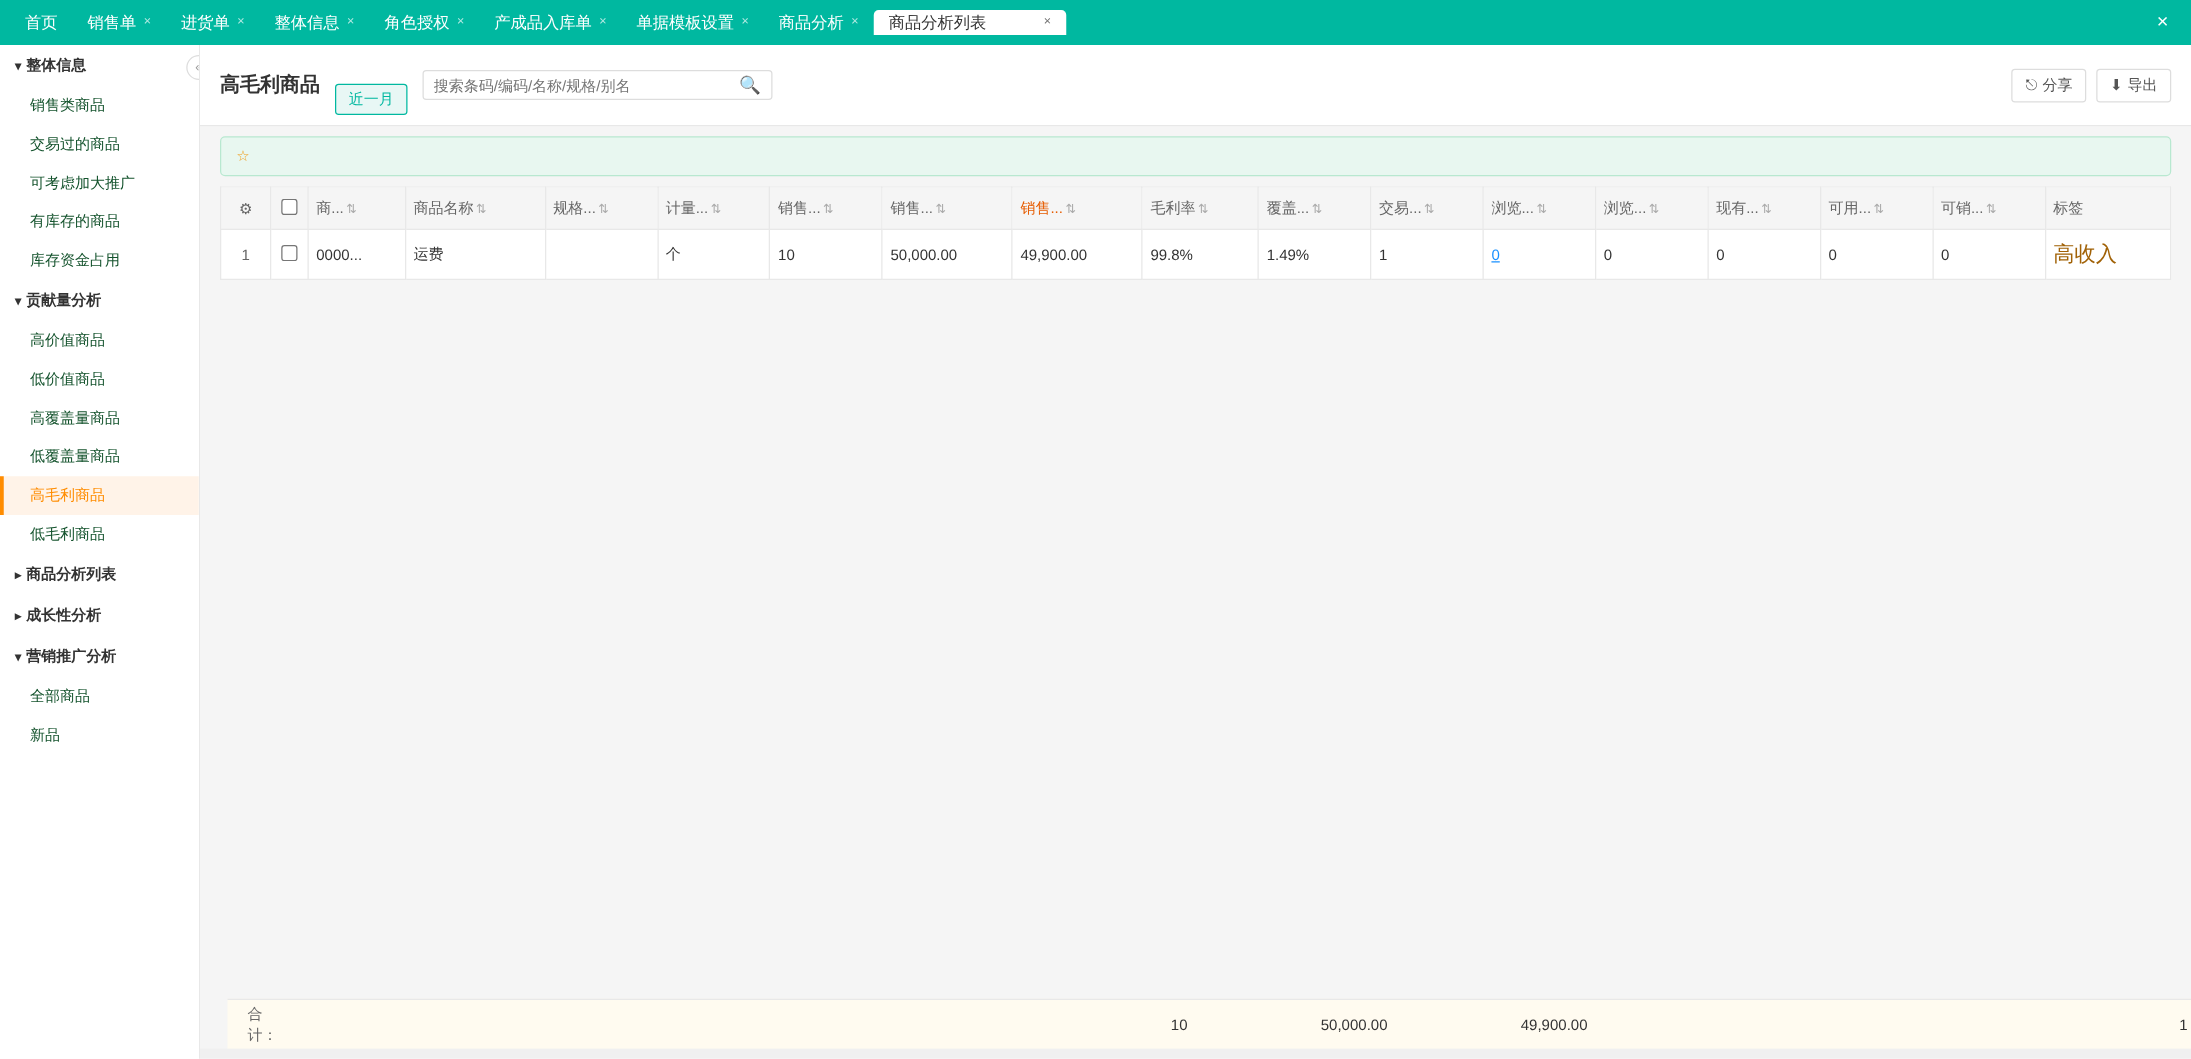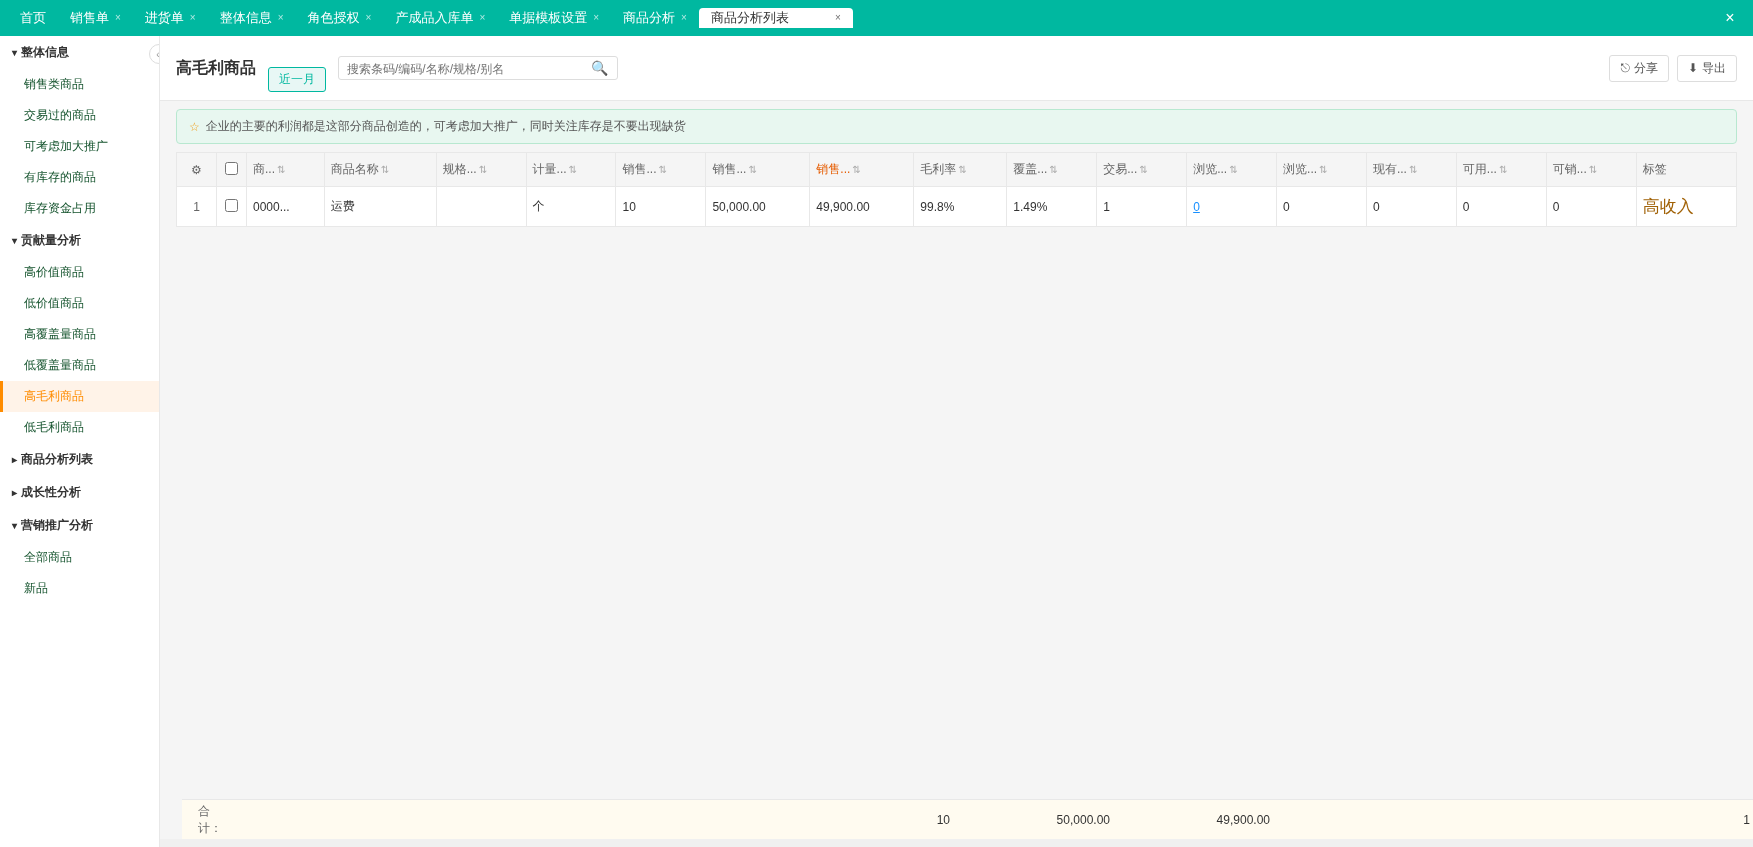--- a/index.html
+++ b/index.html
@@ -376,21 +376,20 @@
         </button>
         <button class="action-btn">
           <span>⬇</span>
           <span>导出</span>
         </button>
       </div>
     </div>
 
     <div class="info-banner">
       <span class="info-icon">☆</span>
-      <span>企业的主要的利润都是这部分商品创造的，可考虑加大推广，同时关注库存是不要出现缺货</span>
     </div>
 
     <div class="table-container">
       <table>
         <thead>
           <tr>
             <th style="width:40px;text-align:center;">⚙</th>
             <th style="width:30px;text-align:center;"><input type="checkbox" style=""></th>
             <th><span>商...</span><span class="sort-icon">⇅</span></th>
             <th><span>商品名称</span><span class="sort-icon">⇅</span></th>

